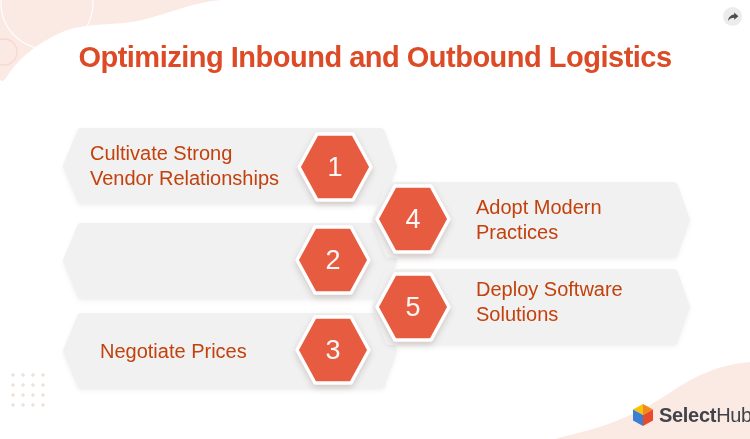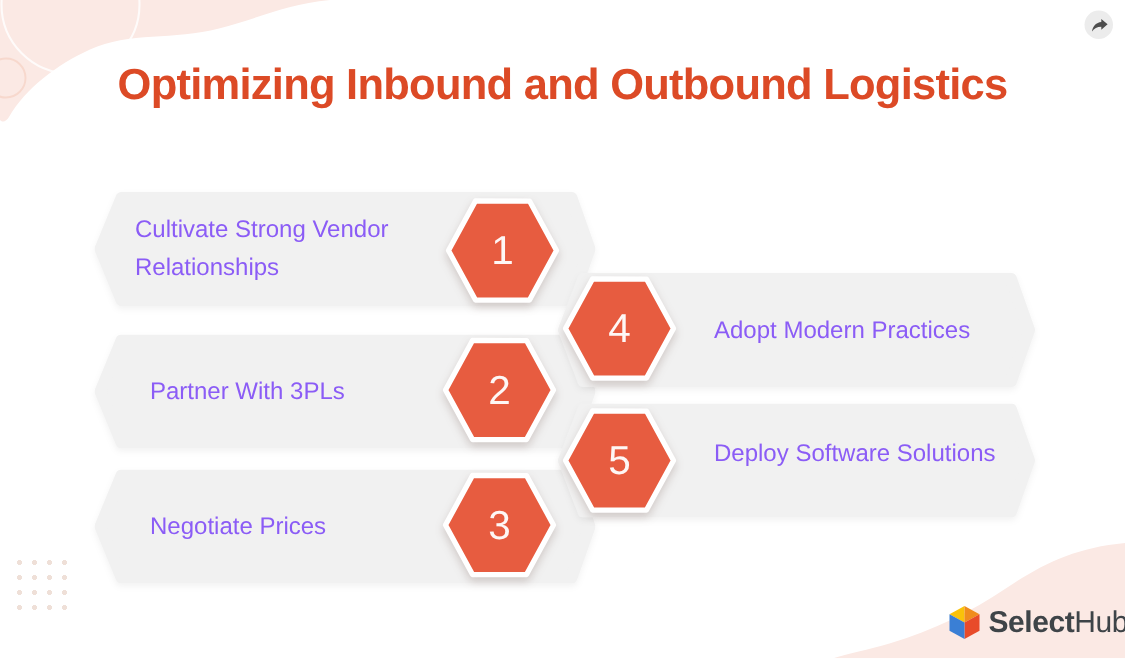--- a/index.html
+++ b/index.html
@@ -19,21 +19,21 @@
   #page-title{position:absolute;left:0;top:40px;width:750px;text-align:center;
               font-size:29px;line-height:34px;font-weight:bold;letter-spacing:-0.5px;color:#dc4a26;}
 
   .banner{position:absolute;filter:drop-shadow(0 2px 2px rgba(0,0,0,0.05));}
   .banner svg{display:block;}
   .hexwrap{position:absolute;width:78px;height:72px;filter:drop-shadow(0 3px 3px rgba(90,60,50,0.22));}
   .hexwrap svg{display:block;position:absolute;left:0;top:0;}
   .hexnum{position:absolute;left:0;top:0;width:78px;height:72px;display:flex;align-items:center;justify-content:center;
           color:rgba(255,255,255,0.95);font-size:27px;line-height:1;}
   .steplabel{position:absolute;display:flex;align-items:center;height:76px;
-             color:#8b5cf6;font-size:16px;line-height:25px;}
+             color:#c2410c;font-size:20px;line-height:25px;}
 
   #logo{position:absolute;left:631px;top:403px;display:flex;align-items:center;gap:4px;}
   #logo-text{font-size:20px;letter-spacing:-0.3px;color:#3e4448;}
   #logo-text .b{font-weight:bold;text-align:center;}
 </style>
 </head>
 <body>
 
 <div id="stage">
 
@@ -78,21 +78,20 @@
       <polygon points="4,38 17,4 302,4 314,38 302,72 17,72" fill="#f1f1f1" stroke="#f1f1f1" stroke-width="8" stroke-linejoin="round"></polygon>
     </svg>
   </div>
   <div class="banner" style="left:372px;top:269px;">
     <svg width="318" height="76" viewBox="0 0 318 76">
       <polygon points="4,38 17,4 302,4 314,38 302,72 17,72" fill="#f1f1f1" stroke="#f1f1f1" stroke-width="8" stroke-linejoin="round"></polygon>
     </svg>
   </div>
 
   <div class="steplabel" style="left:90px;top:128px;width:205px;">Cultivate Strong Vendor Relationships</div>
-  <div class="steplabel" style="left:100px;top:223px;width:220px;">Partner With 3PLs</div>
   <div class="steplabel" style="left:100px;top:313px;width:220px;">Negotiate Prices</div>
   <div class="steplabel" style="left:476px;top:182px;width:200px;">Adopt Modern Practices</div>
   <div class="steplabel" style="left:476px;top:264px;width:200px;">Deploy Software Solutions</div>
 
   <div class="hexwrap" style="left:296px;top:131px;">
     <svg width="78" height="72" viewBox="0 0 78 72">
         <polygon points="3,36 21,3 57,3 75,36 57,69 21,69" fill="#e75c40" stroke="#ffffff" stroke-width="3.5" stroke-linejoin="round"></polygon>
       </svg>
     <div class="hexnum">1</div>
   </div>

